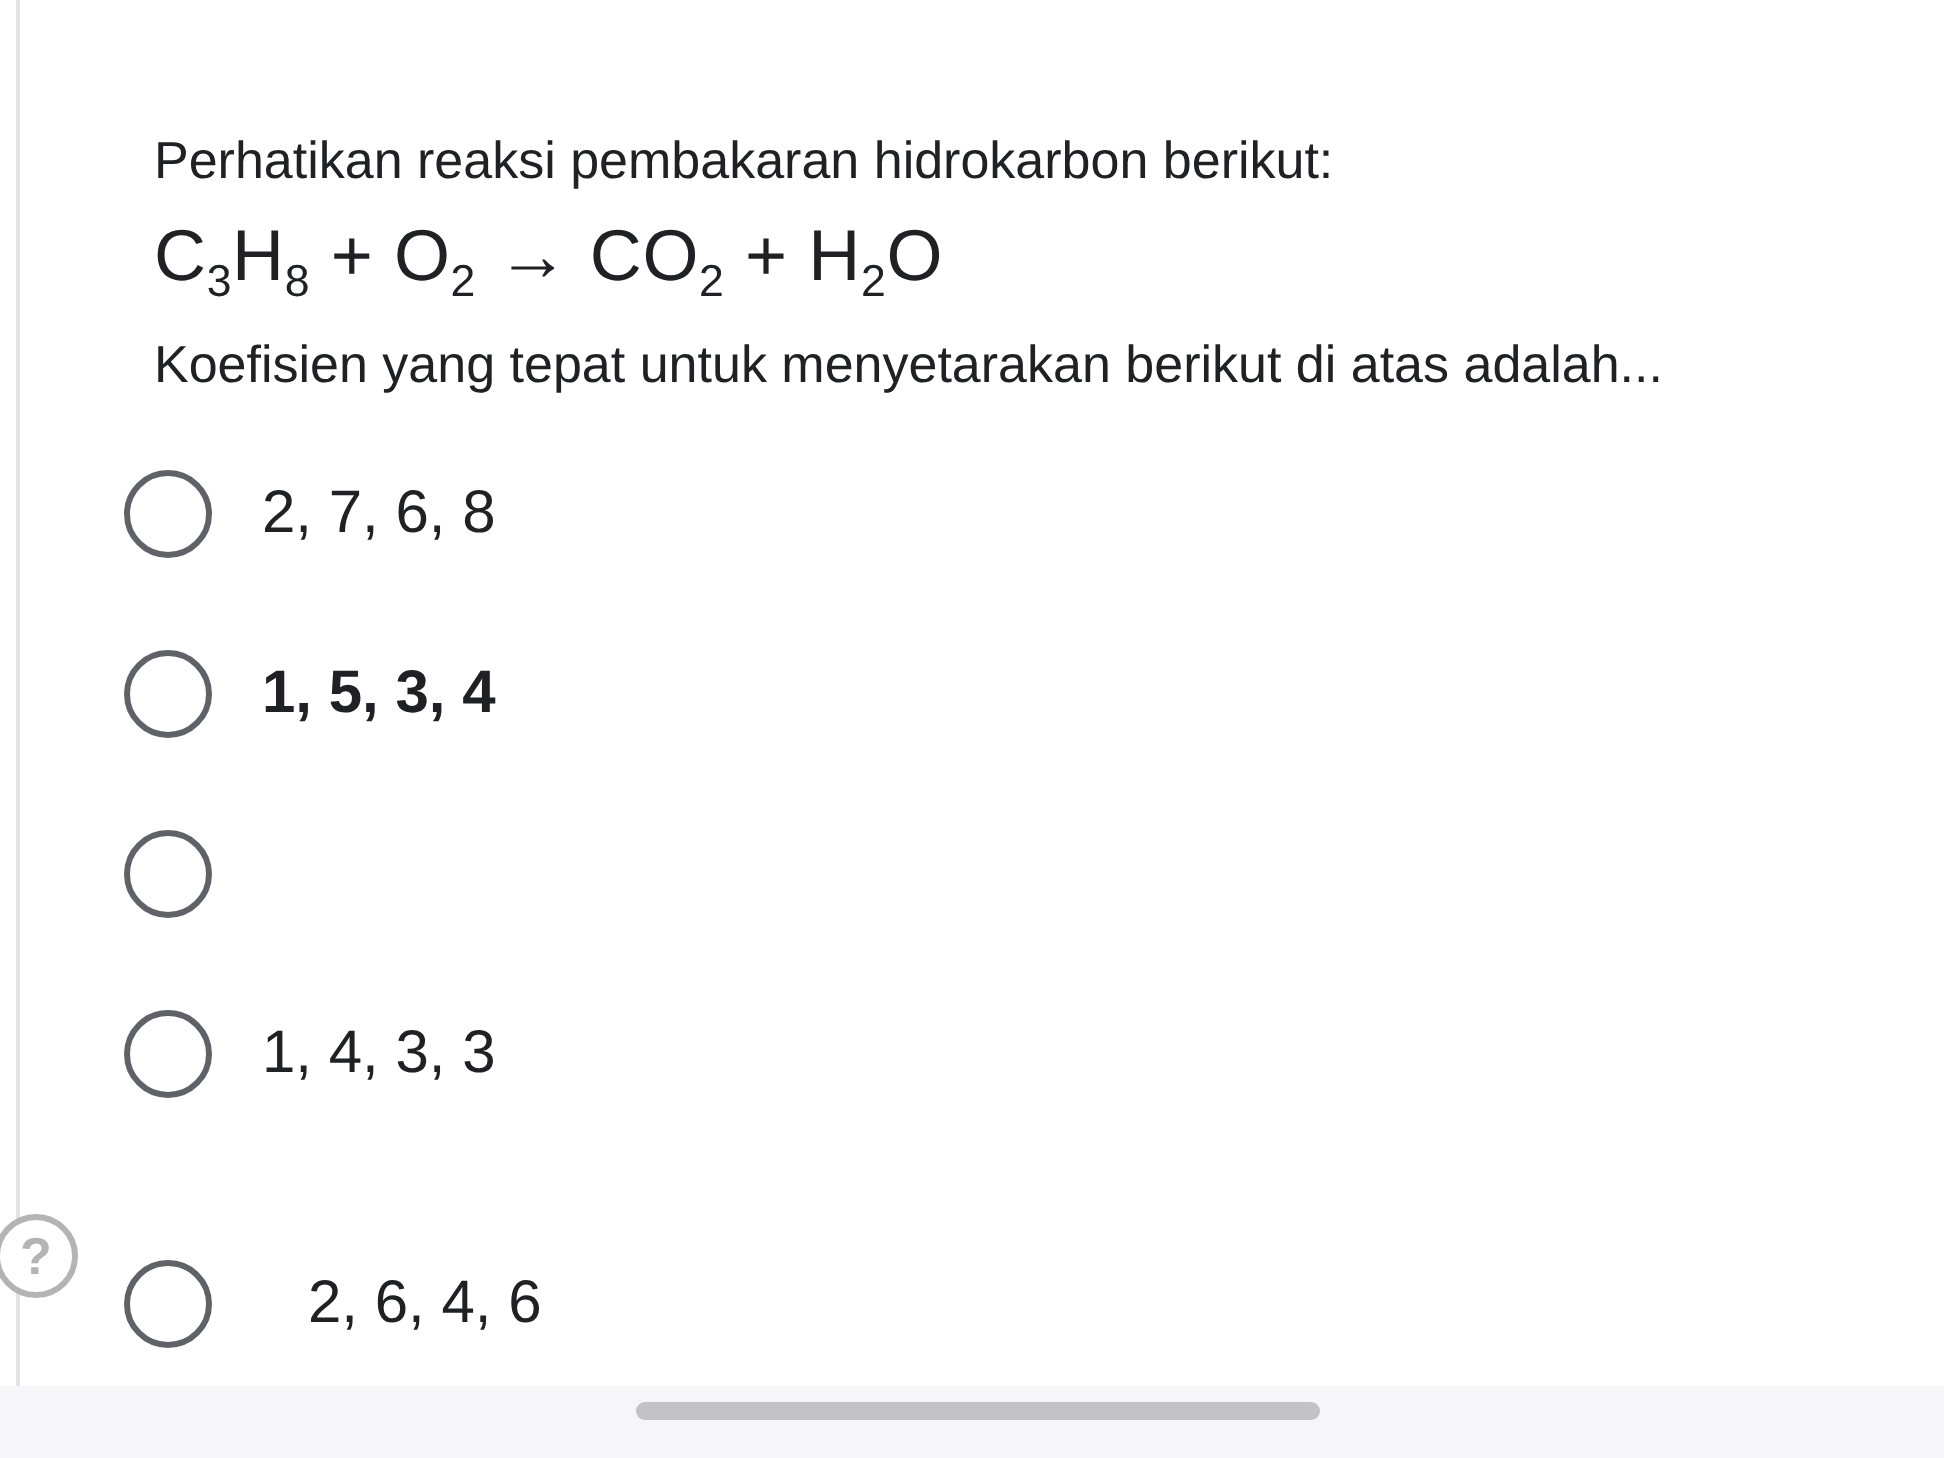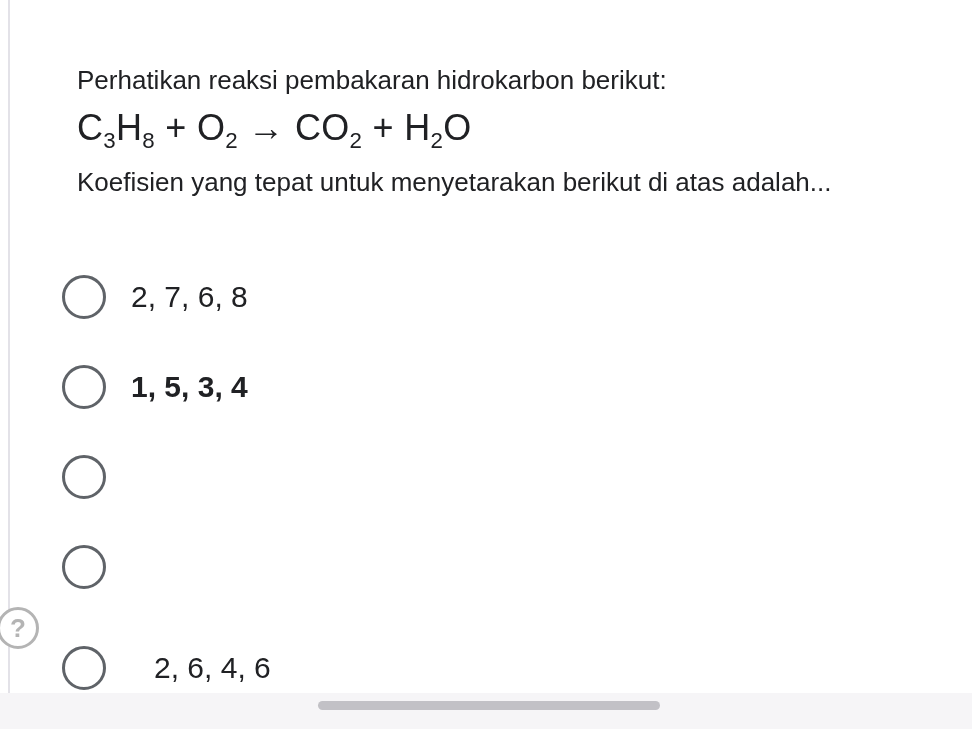--- a/index.html
+++ b/index.html
@@ -47,27 +47,26 @@
 
   
   .option {
     position: absolute;
     left: 62px;
     height: 44px;
     display: flex;
     align-items: center;
     gap: 25px;
     cursor: pointer;
-    margin-top: 40px;
   }
   .opt-1 { top: 235px; }
   .opt-2 { top: 325px; font-weight: bold; }
   .opt-3 { top: 415px; }
   .opt-4 { top: 505px; }
-  .opt-5 { top: 606px; gap: 48px; }
+  .opt-5 { top: 630px; gap: 48px; }
 
   .radio {
     width: 44px; height: 44px;
     flex: 0 0 auto;
     border: 3.5px solid #5f6368;
     border-radius: 50%;
     background: #ffffff;
   }
   .option-label {
     font-size: 30px;
@@ -129,20 +128,21 @@
   <span class="radio"></span>
   <span class="option-label">1, 5, 3, 4</span>
 </div>
 
 <div class="option opt-3" role="radio" aria-checked="false">
   <span class="radio"></span>
 </div>
 
 <div class="option opt-4" role="radio" aria-checked="false">
   <span class="radio"></span>
+  <span class="option-label">1, 4, 3, 3</span>
 </div>
 
 <div class="option opt-5" role="radio" aria-checked="false">
   <span class="radio"></span>
   <span class="option-label">2, 6, 4, 6</span>
 </div>
 
 <div class="help-icon">
   <span>?</span>
 </div>

